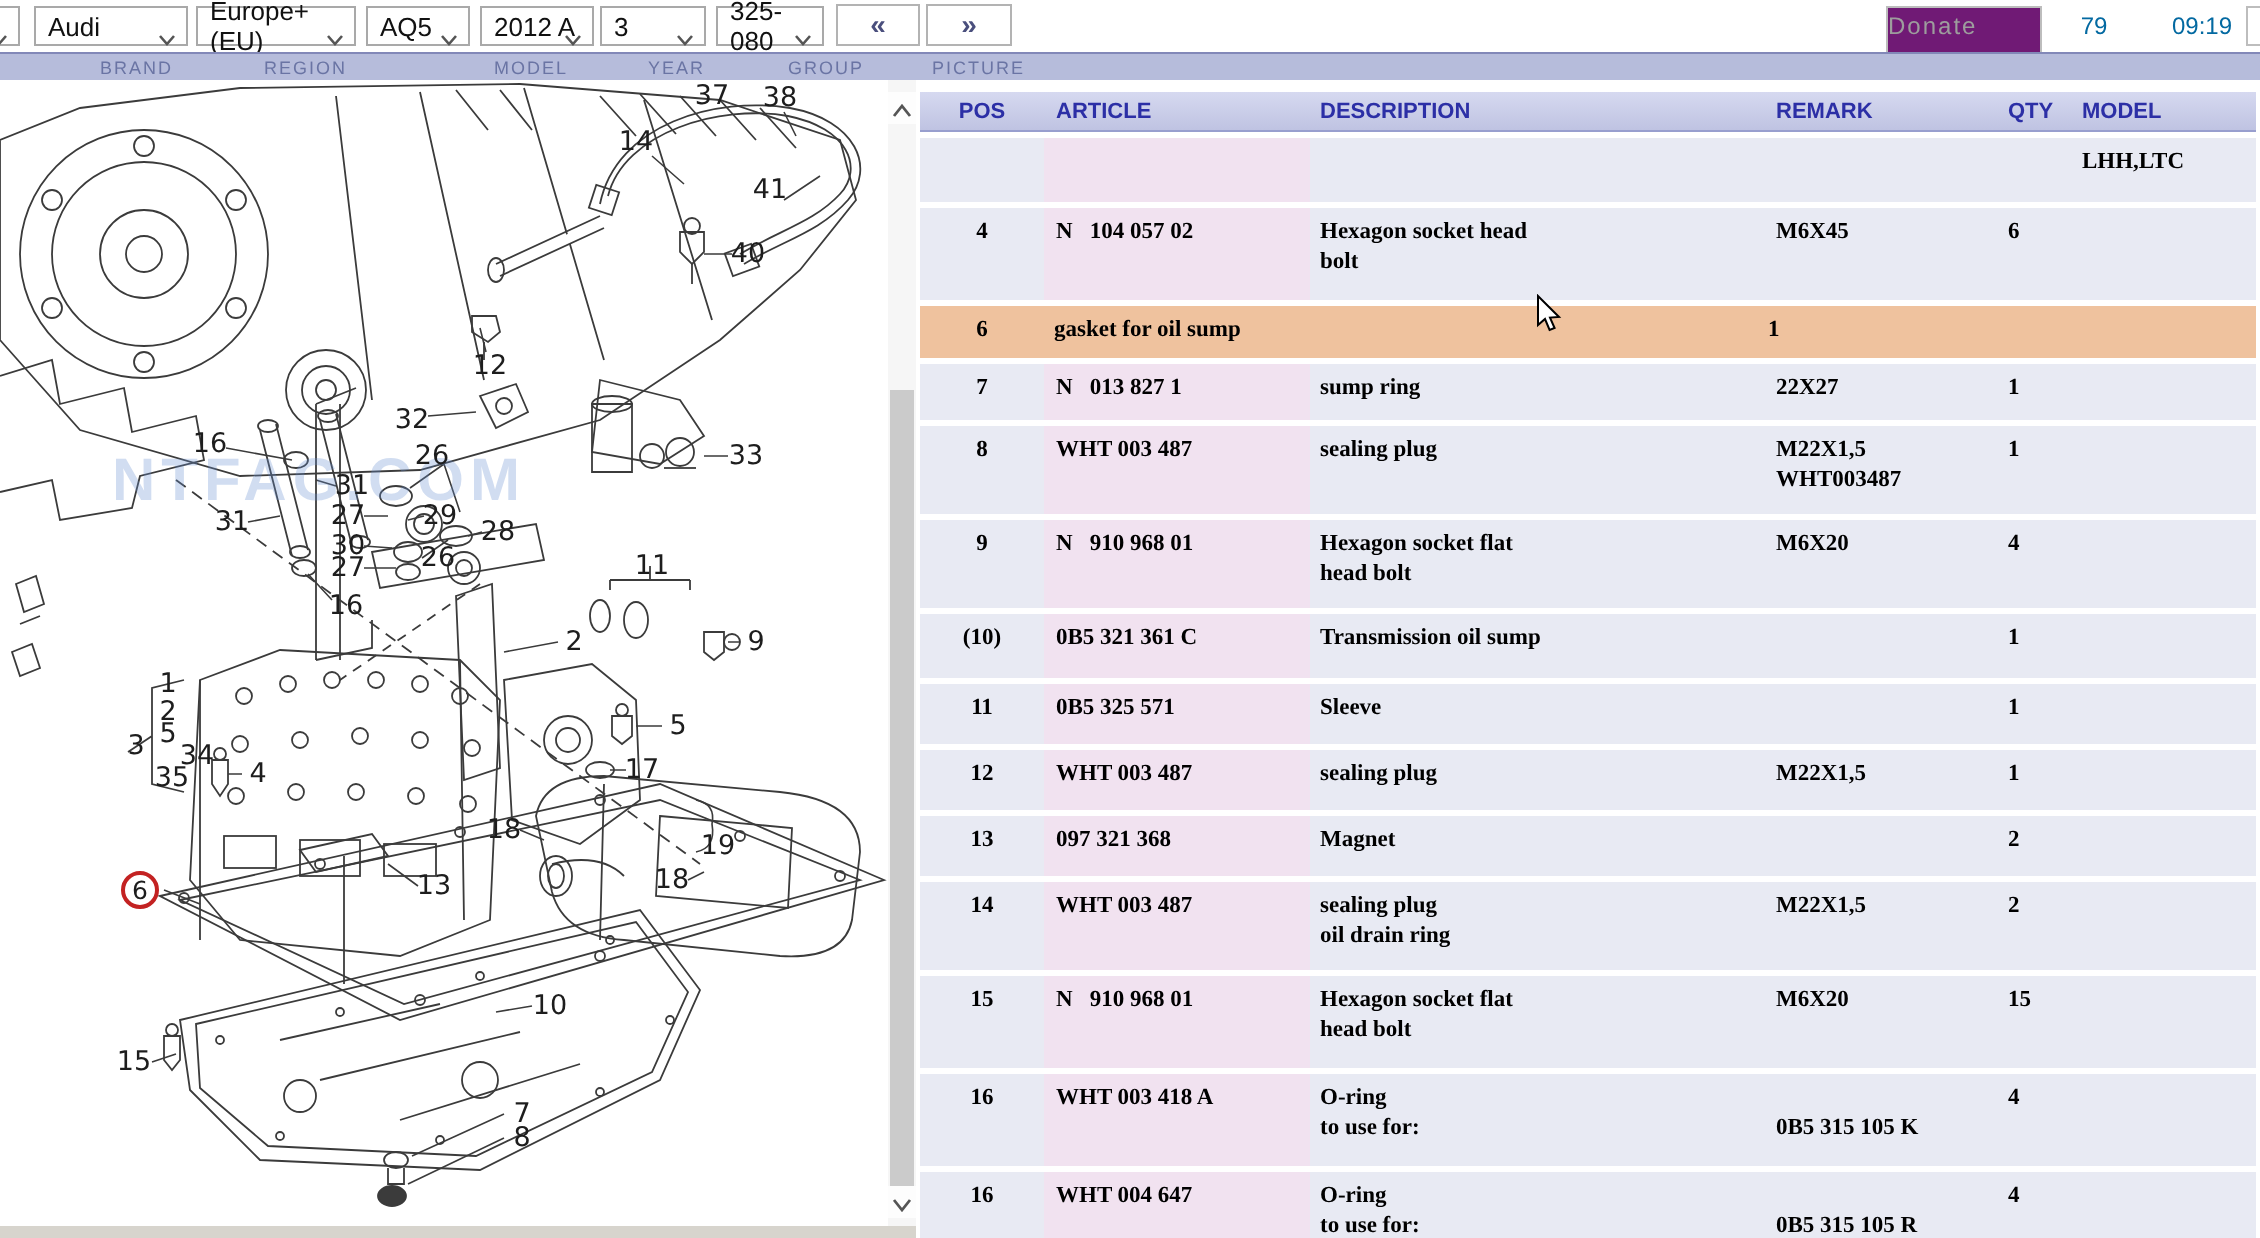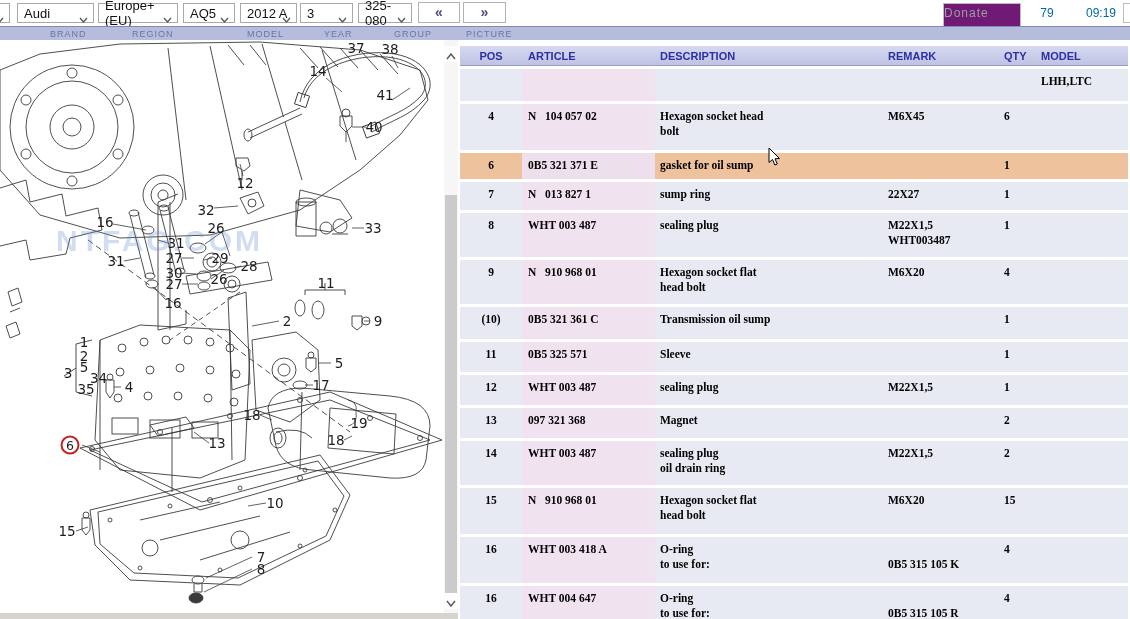--- a/index.html
+++ b/index.html
@@ -375,21 +375,20 @@
             <div class="ln">bolt</div>
           </div>
           <div class="cell c-rem">
             <div class="ln">M6X45</div>
           </div>
           <div class="cell c-qty">6</div>
           <div class="cell c-mod"></div>
         </div>
         <div class="trow hl" style="height: 26px;">
           <div class="cell c-pos">6</div>
-          <div class="cell c-art">0B5 321 371 E</div>
           <div class="cell c-desc">
             <div class="ln">gasket for oil sump</div>
           </div>
           <div class="cell c-rem"></div>
           <div class="cell c-qty">1</div>
           <div class="cell c-mod"></div>
         </div>
         <div class="trow" style="height: 28px;">
           <div class="cell c-pos">7</div>
           <div class="cell c-art">N   013 827 1</div>

